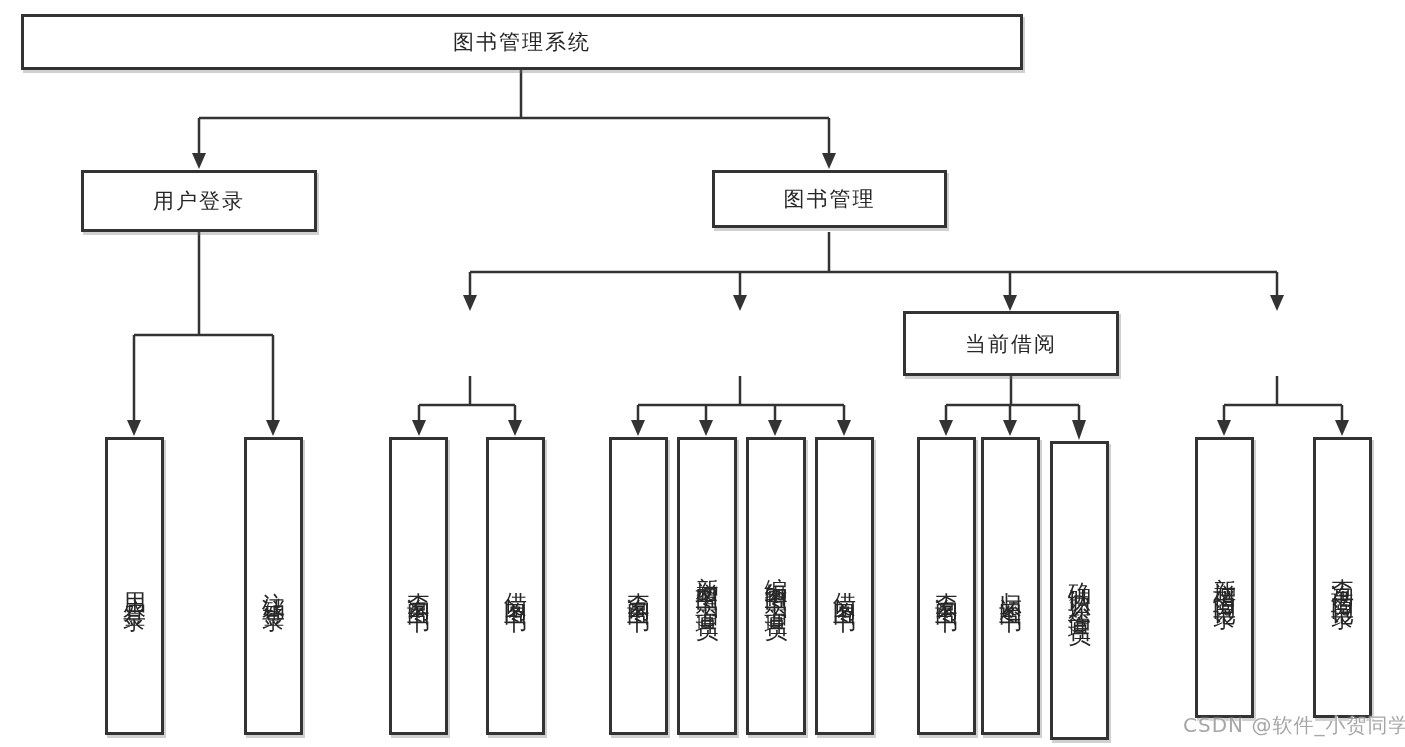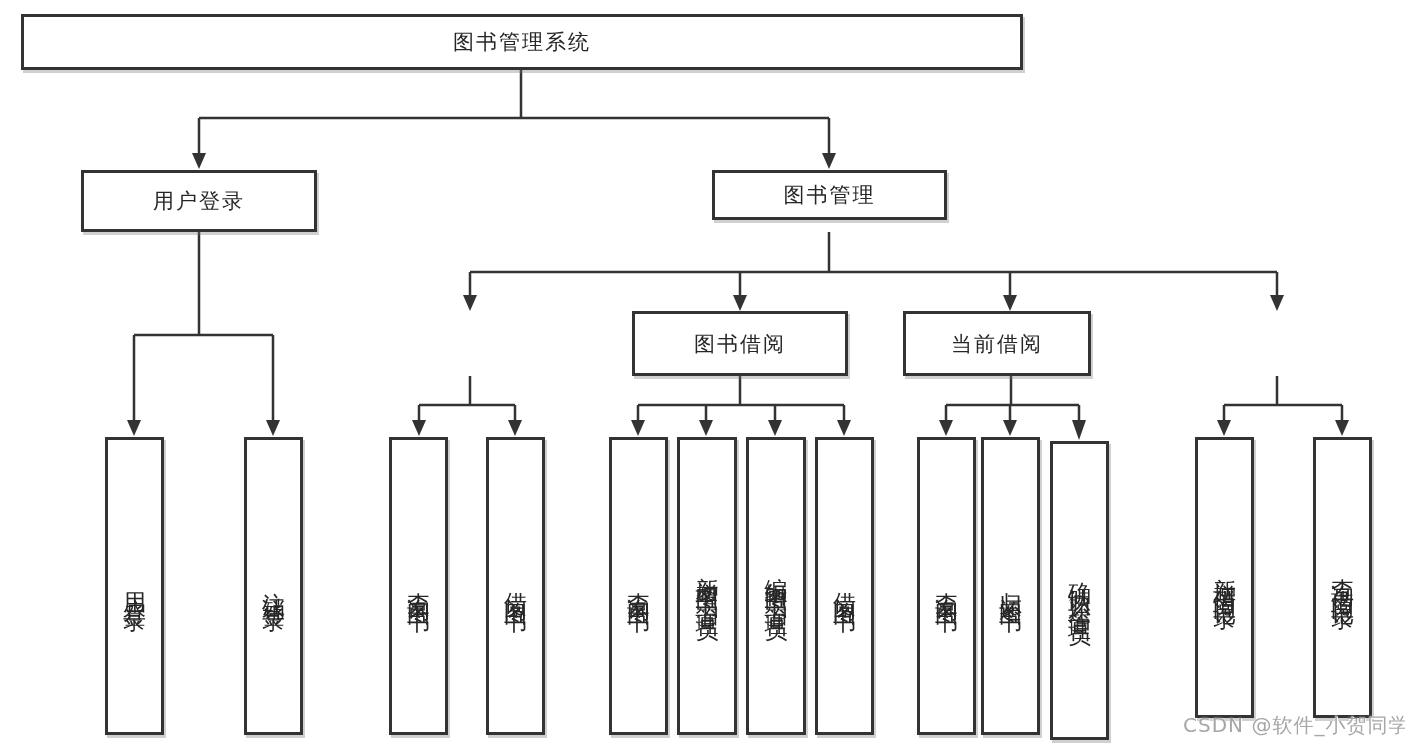--- a/index.html
+++ b/index.html
@@ -65,28 +65,25 @@
     </g>
   </svg>
 
   <div class="node hbox" style="left:21px;top:14px;width:1002px;height:56px">
     <span class="lbl">图书管理系统</span>
   </div>
 
   <div class="node hbox" style="left:81px;top:170px;width:236px;height:62px">
     <span class="lbl">用户登录</span>
   </div>
-  <div class="node hbox" style="left:712px;top:170px;width:235px;height:50px">
+  <div class="node hbox" style="left:712px;top:170px;width:235px;height:58px">
     <span class="lbl">图书管理</span>
   </div>
 
-  <div class="node hbox" style="left:632px;top:311px;width:216px;height:65px">
-    <span class="lbl">图书借阅</span>
-  </div>
-  <div class="node hbox" style="left:903px;top:311px;width:188px;height:65px">
+  <div class="node hbox" style="left:903px;top:311px;width:216px;height:65px">
     <span class="lbl">当前借阅</span>
   </div>
 
   <div class="node vbox" style="left:105px;top:437px;width:59px;height:298px">
     <span class="lbl">用户登录</span>
   </div>
   <div class="node vbox" style="left:244px;top:437px;width:59px;height:298px">
     <span class="lbl">注销登录</span>
   </div>
 

